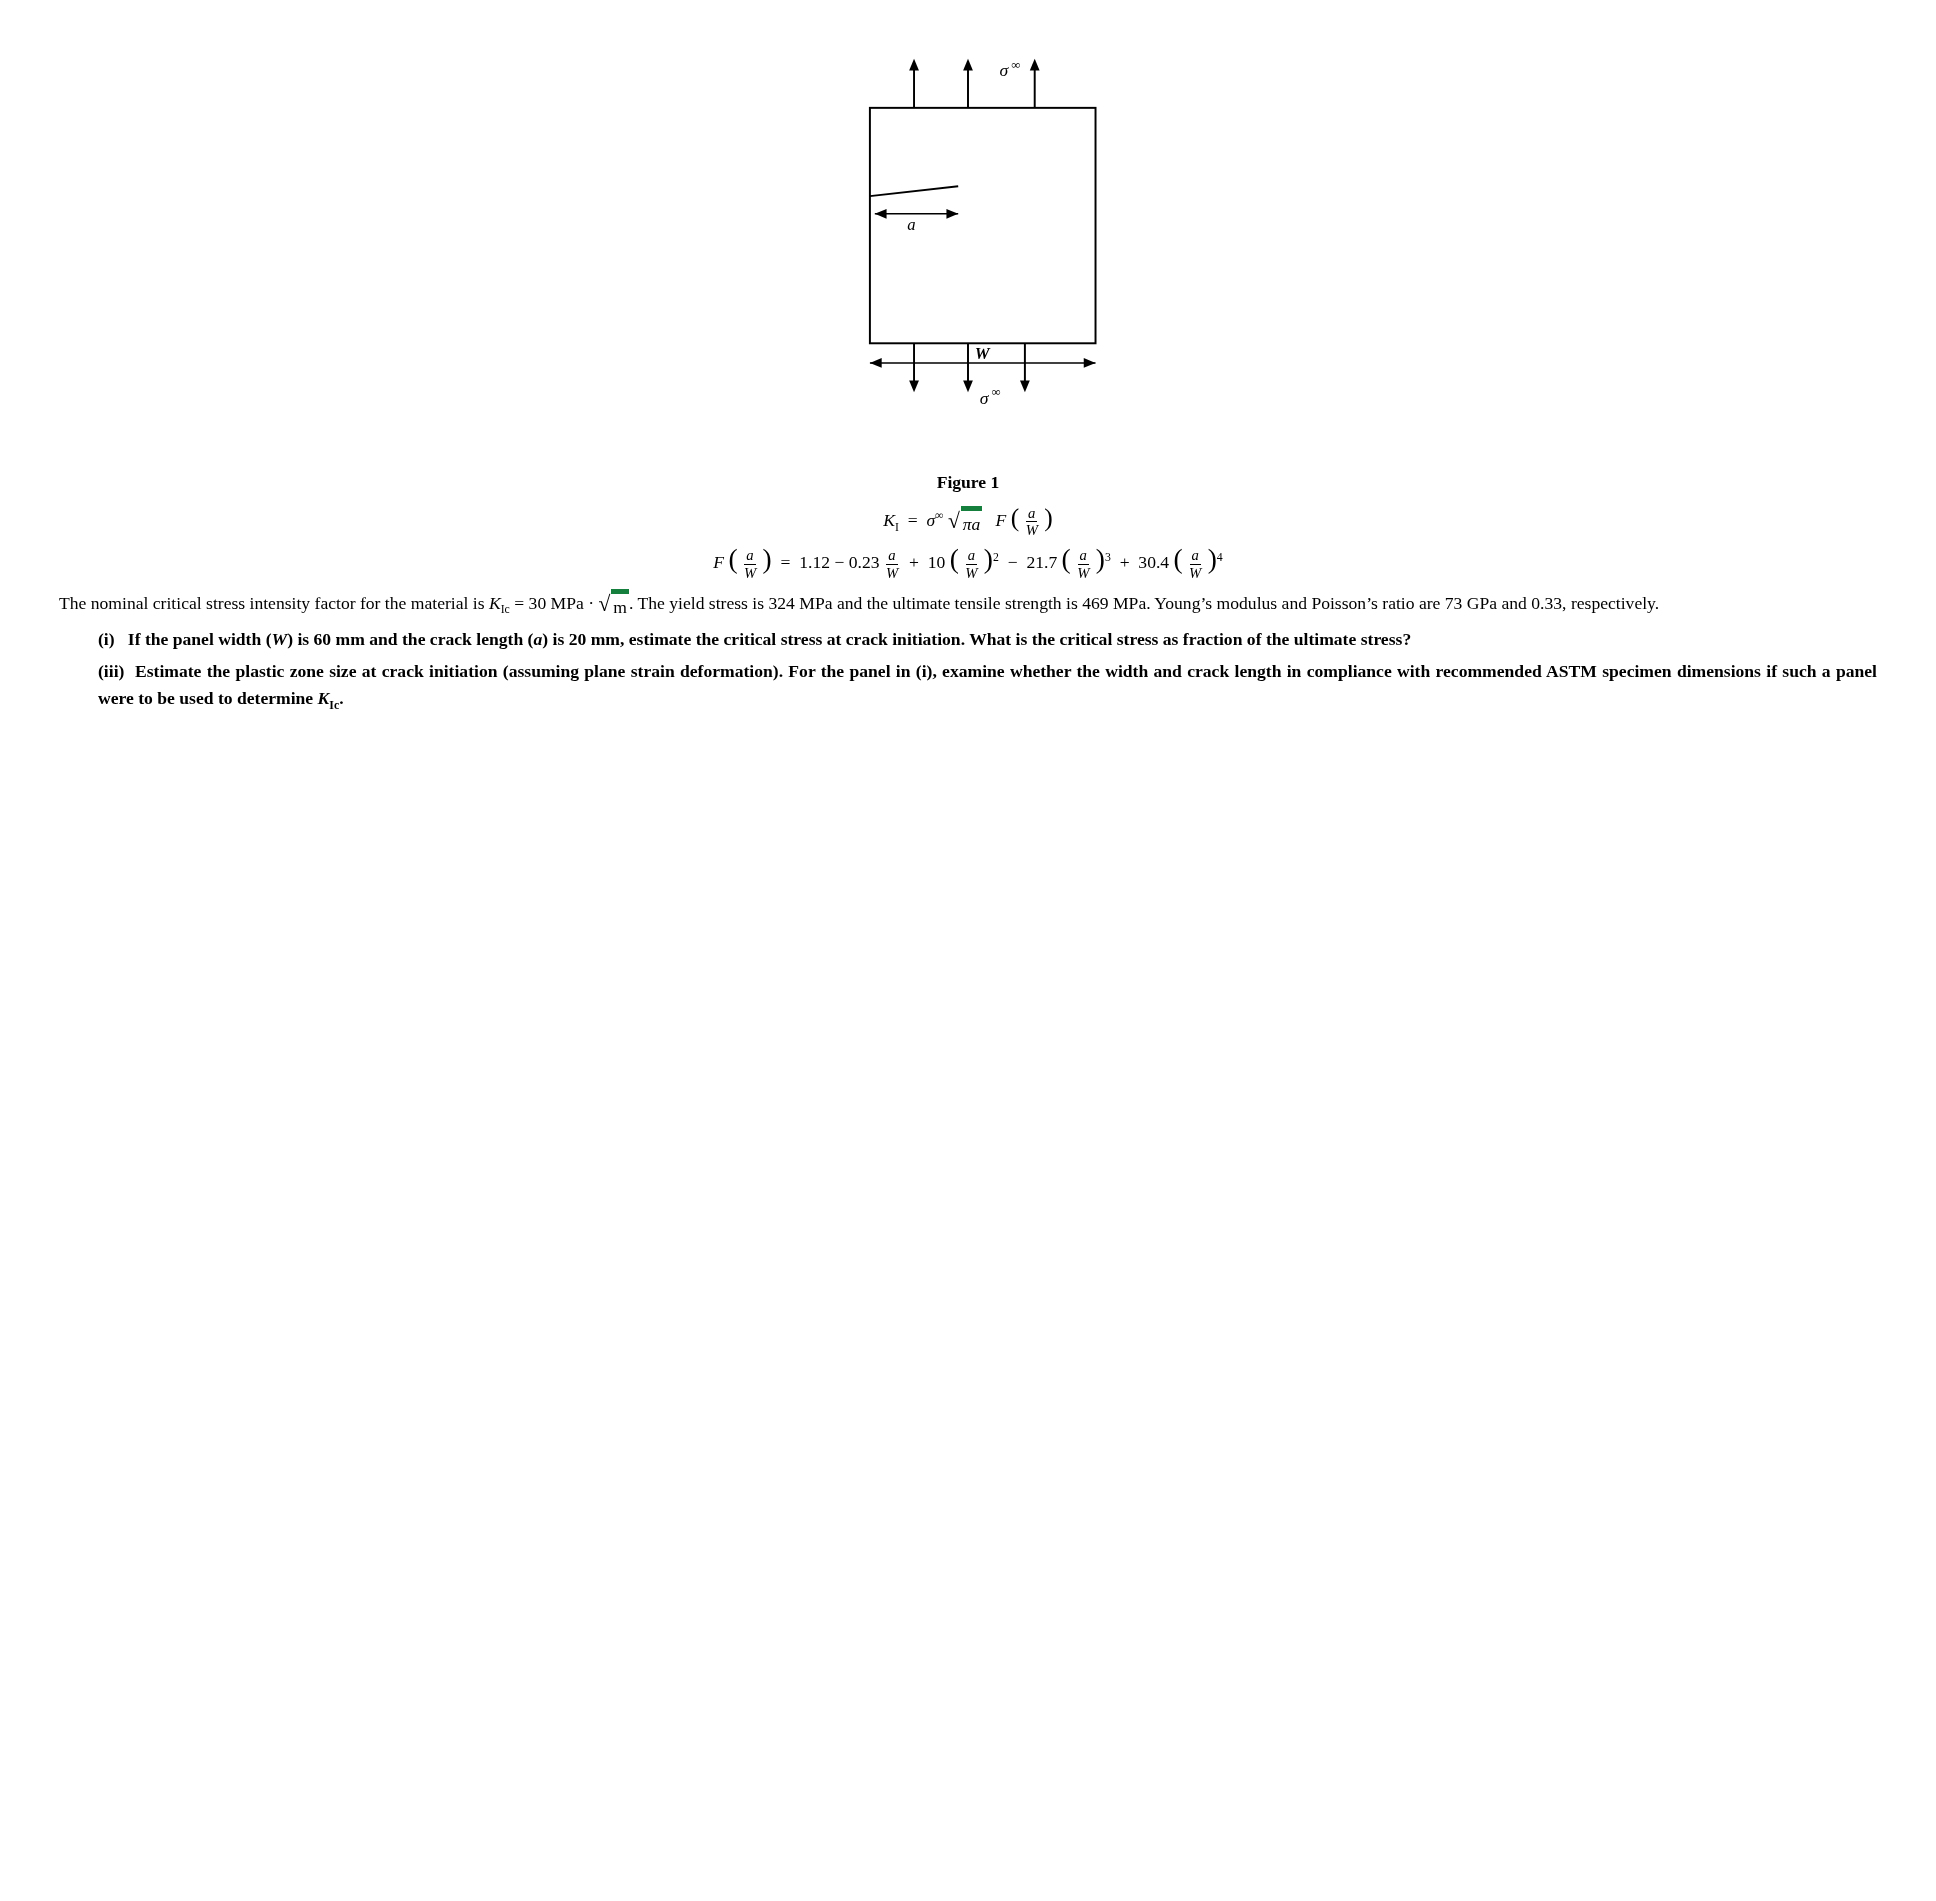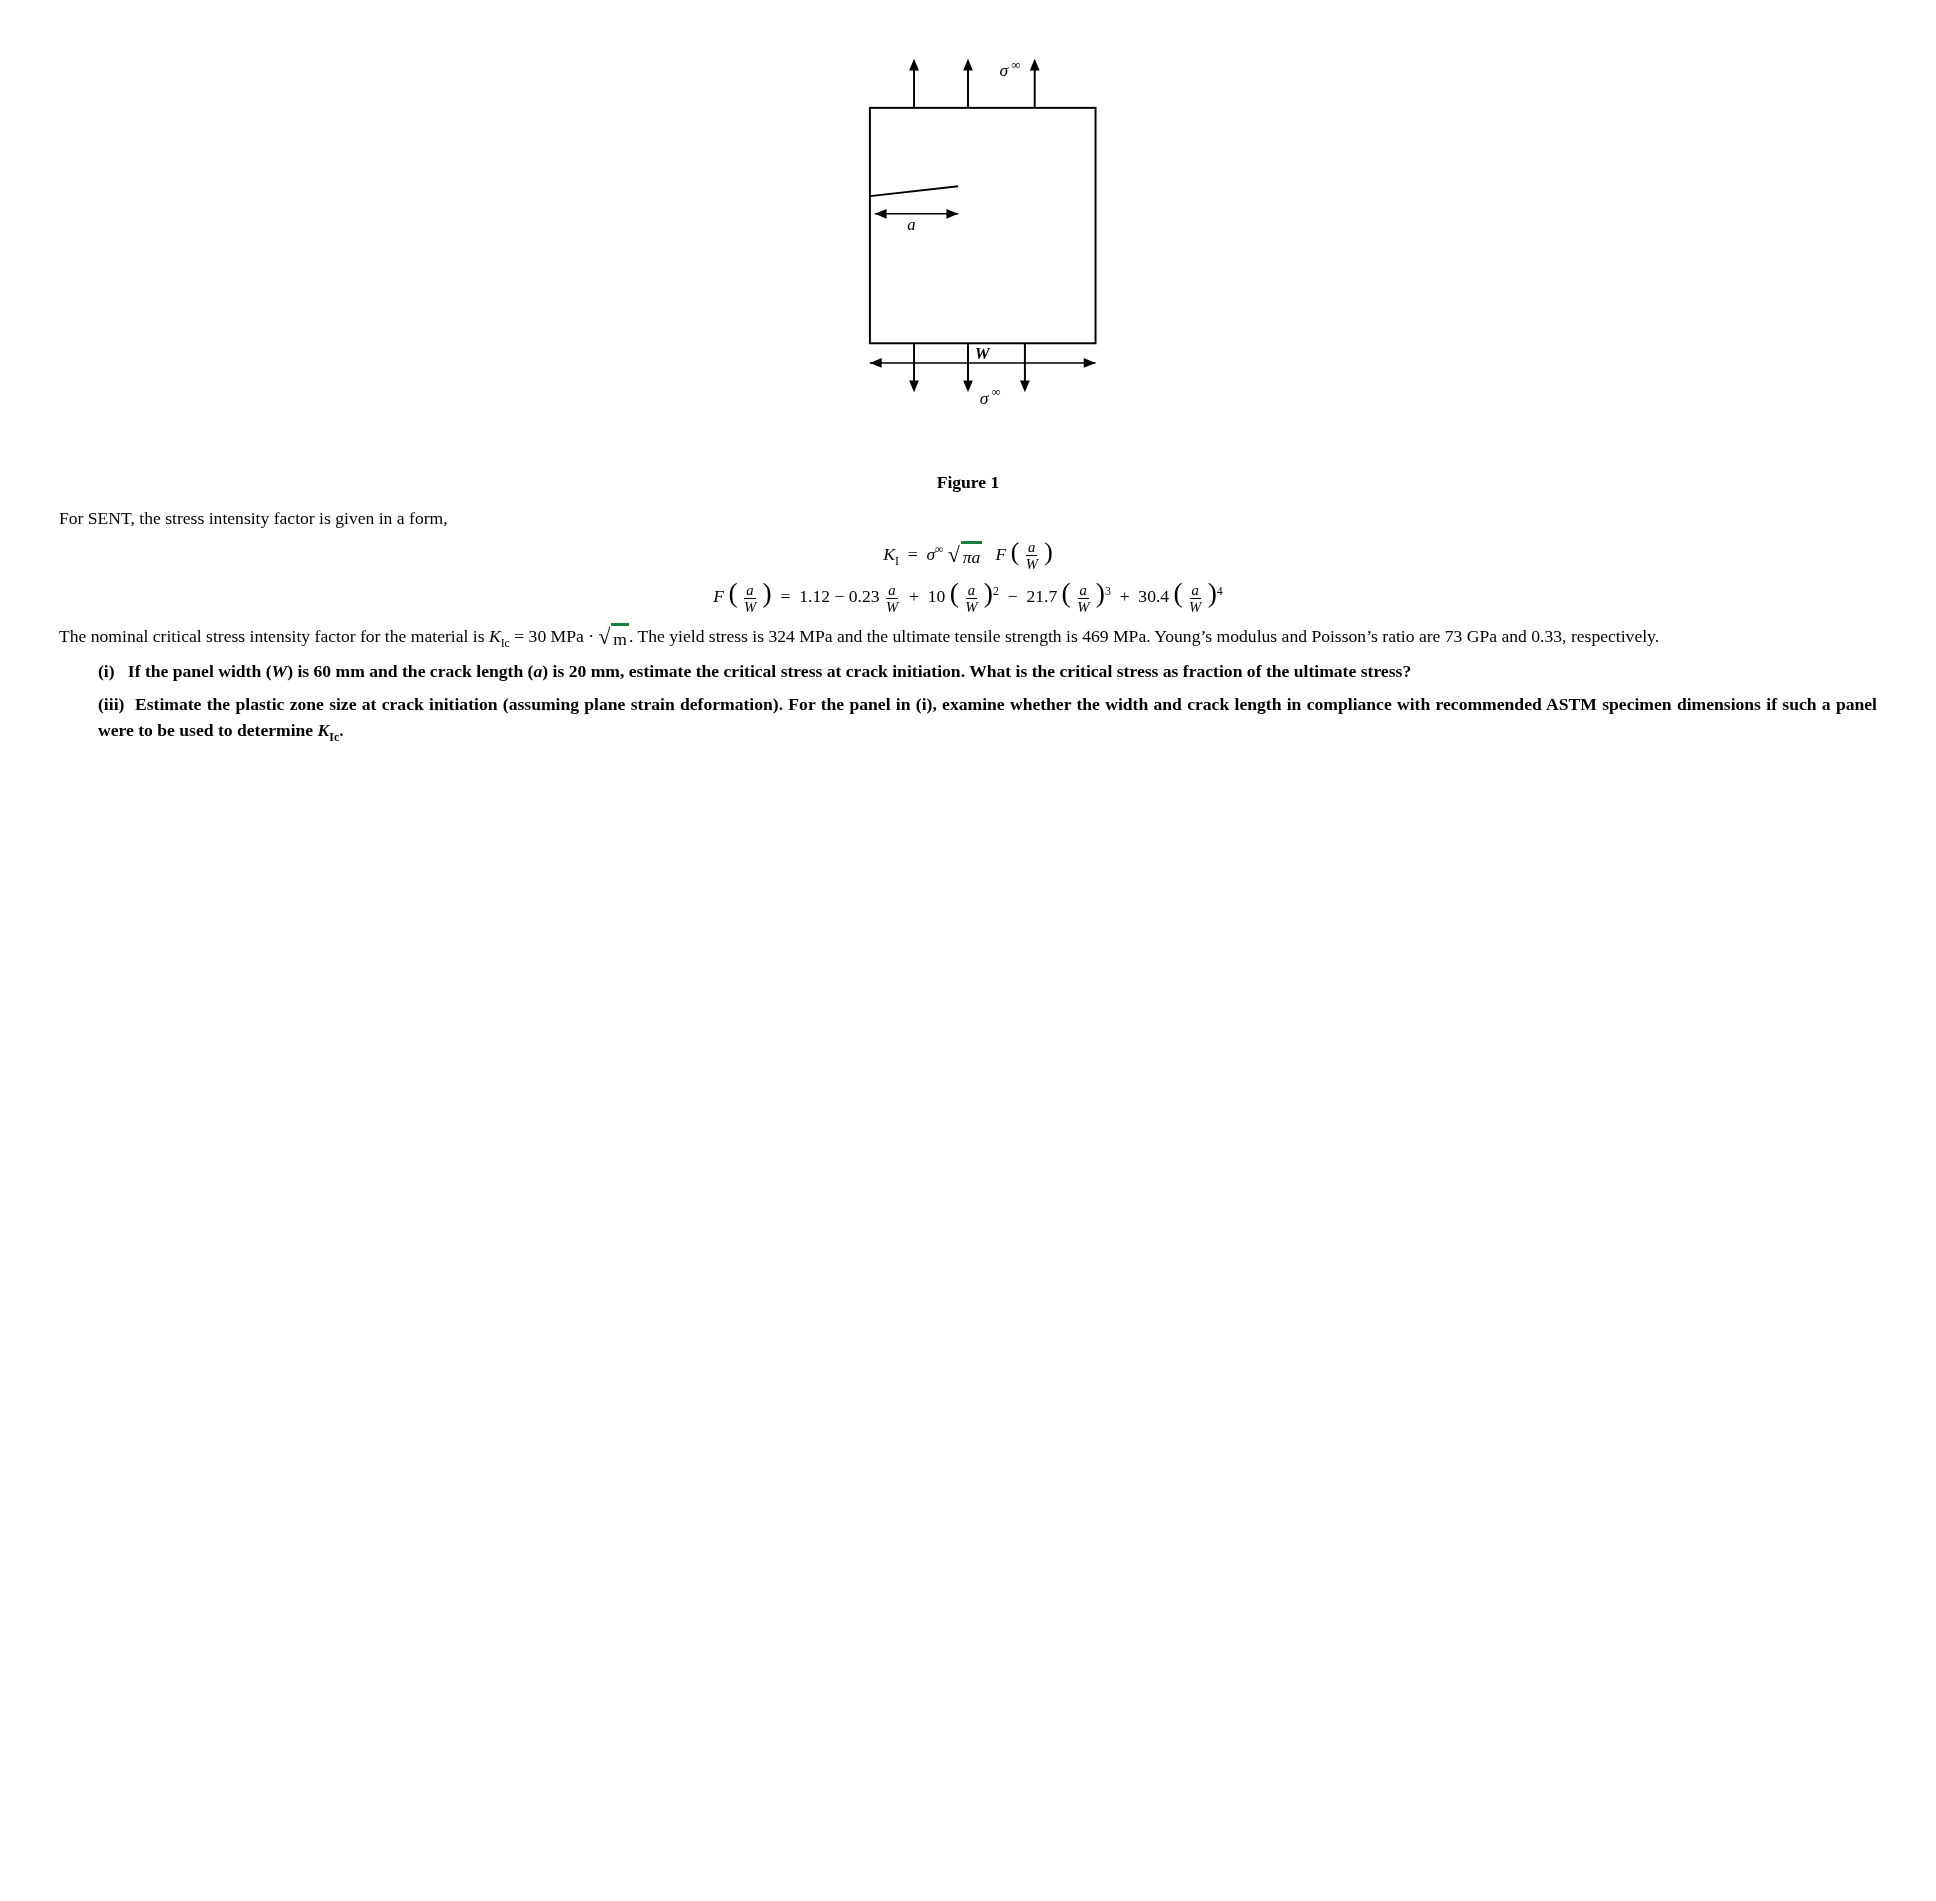--- a/index.html
+++ b/index.html
@@ -73,21 +73,21 @@
       display: inline-flex;
       align-items: center;
       vertical-align: middle;
     }
     .sqrt-radical {
       font-size: 21.6px;
       margin-right: 1px;
       line-height: 1;
     }
     .sqrt-content {
-      border-top: 3px solid #15803d;
+      border-top: 5px solid #15803d;
       padding: 0 2px;
       display: inline-block;
     }
 
     
     .diagram-svg-wrapper {
       display: flex;
       flex-direction: column;
       align-items: center;
       margin: 9.8px 0;
@@ -140,23 +140,20 @@
       <text x="234" y="354" font-size="13" font-family="Times New Roman,serif">∞</text>
 
       <line x1="268" y1="300" x2="268" y2="340" stroke="#000" stroke-width="2"></line>
       <polygon points="268,350 263,338 273,338" fill="#000"></polygon>
     </svg>
     <p class="figure-caption">
       <b>Figure 1</b>
     </p>
   </div>
 
-  <p class="content-text">
-    <span>For SENT, the stress intensity factor is given in a form,</span>
-  </p>
 
   <div class="formula-block">
     <span class="math-italic">K</span><sub>I</sub>
     &nbsp;=&nbsp;
     <span class="math-italic">σ</span><sup>∞</sup>
     <span class="sqrt-wrap">
       <span class="sqrt-radical">√</span>
         <span class="sqrt-content"><span class="math-italic">πa</span></span>
     </span>
     &nbsp;

